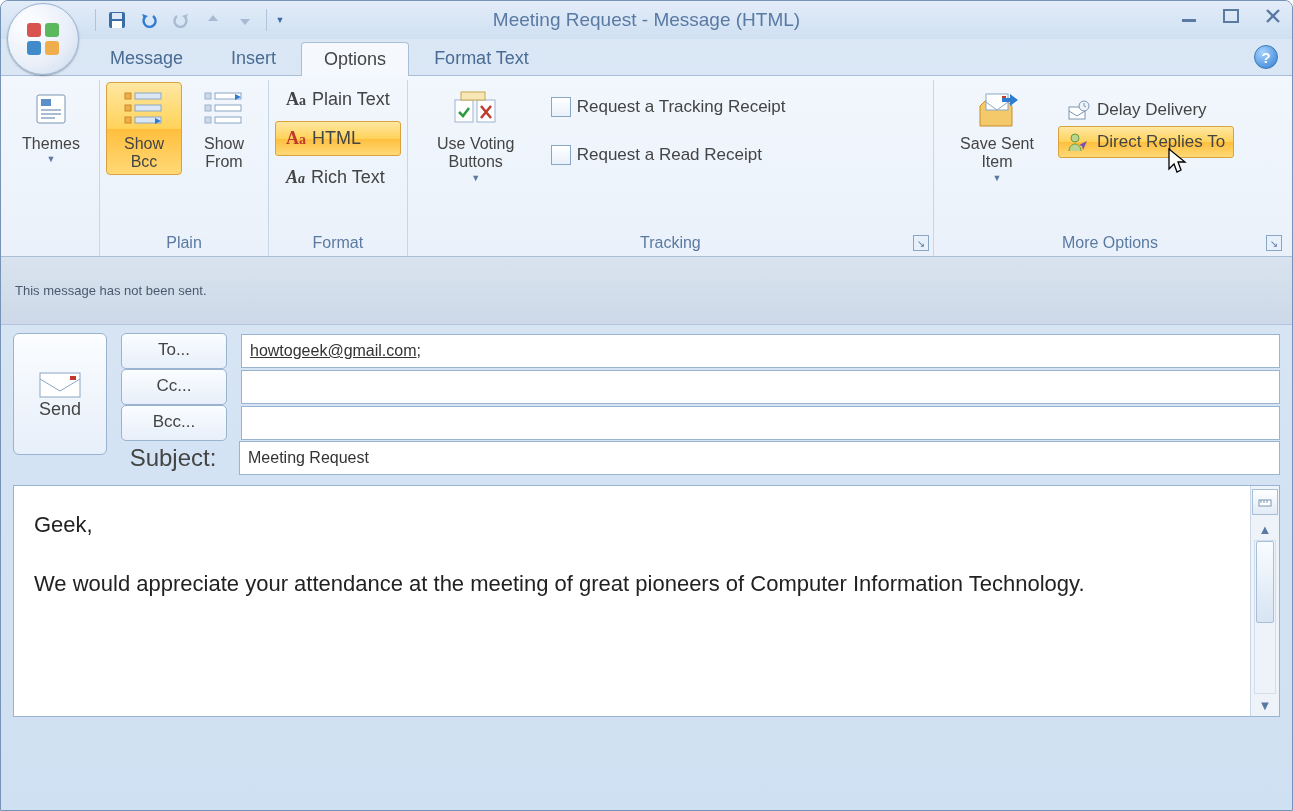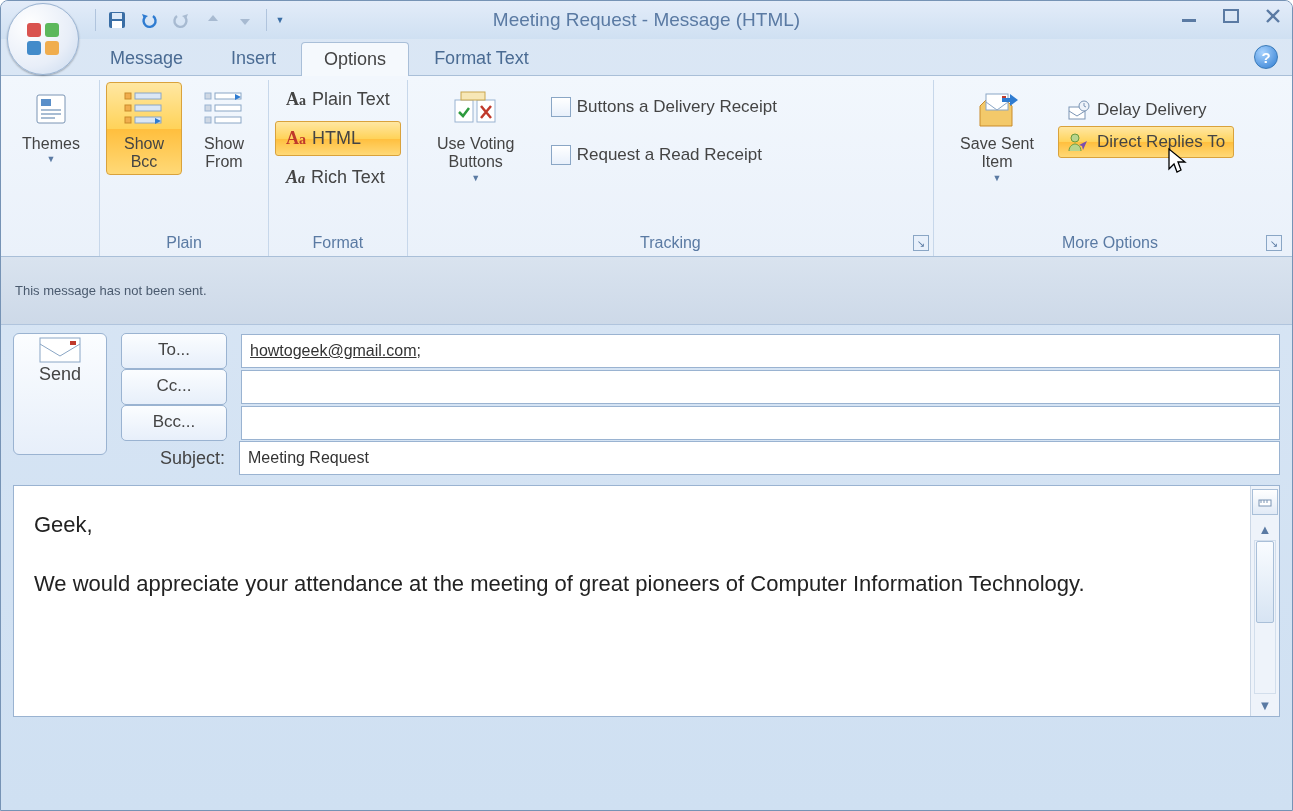--- a/index.html
+++ b/index.html
@@ -39,25 +39,25 @@
 .fmt-stack .fmt{padding:6px 10px;border:1px solid transparent;border-radius:3px;font-size:18px;color:#444;display:flex;align-items:center;gap:6px}
 .fmt.active{background:linear-gradient(#ffe7a2,#ffd35a 50%,#ffbf3e 51%,#ffd977);border:1px solid #d9a23c}
 .aa{font-family:"Times New Roman",serif;font-weight:bold}
 .aa .small-a{font-size:14px}
 .checkbox{width:18px;height:18px;border:1px solid #8aa6c5;background:linear-gradient(#fff,#e8f0fb);display:inline-block;flex:none}
 .track-stack{display:flex;flex-direction:column;gap:18px;padding-top:10px}
 
 .infobar{background:linear-gradient(#d9e3ef,#cdd9e8);padding:26px 14px;font-size:13px;color:#4a5a6e;border-bottom:1px solid #b0c4dd}
 
 .compose{padding:8px 12px 4px 12px;display:flex;gap:14px}
-.send-btn{width:92px;height:120px;border:1px solid #9ab3d1;border-radius:6px;background:linear-gradient(#fbfdff,#e7effa);display:flex;flex-direction:column;align-items:center;justify-content:flex-start;gap:0;font-size:18px;color:#444}
+.send-btn{width:92px;height:120px;border:1px solid #9ab3d1;border-radius:6px;background:linear-gradient(#fbfdff,#e7effa);display:flex;flex-direction:column;align-items:center;justify-content:center;gap:0;font-size:18px;color:#444}
 .fields{flex:1;display:flex;flex-direction:column;gap:0}
 .field-row{display:flex;align-items:center;gap:14px}
 .field-btn{width:104px;height:34px;border:1px solid #9ab3d1;border-radius:5px;background:linear-gradient(#fbfdff,#e7effa);font-size:17px;text-align:center;line-height:32px;color:#444}
-.field-label{width:104px;text-align:right;font-size:18px;color:#444}
+.field-label{width:104px;text-align:center;font-size:24px;color:#444}
 .field-input{flex:1;height:32px;border:1px solid #9ab3d1;background:#fff;padding:0 8px;font-size:16px;color:#333;display:flex;align-items:center}
 .field-input .underline{text-decoration:underline}
 
 .body-wrap{margin:6px 12px 12px 12px;height:230px;border:1px solid #9ab3d1;background:#fff;position:relative;display:flex}
 .body-text{flex:1;padding:24px 20px;font-size:22px;color:#222;line-height:1.35;white-space:pre-wrap;overflow:hidden}
 .scroll-col{width:28px;border-left:1px solid #cbd7e6;display:flex;flex-direction:column;align-items:center;background:#eef3fa}
 .scroll-top-btn{width:24px;height:24px;margin:3px 0;border:1px solid #a9bfd8;background:linear-gradient(#fff,#e1eaf6);display:flex;align-items:center;justify-content:center;font-size:12px;color:#5a7aa3}
 .scroll-arrow{width:24px;height:22px;display:flex;align-items:center;justify-content:center;color:#5a7aa3;font-size:13px}
 .scroll-track{flex:1;width:20px;background:#eef3fa;border:1px solid #d2deec;position:relative}
 .scroll-thumb{position:absolute;left:1px;right:1px;top:0;height:80px;background:linear-gradient(#f9fcff,#d7e4f3);border:1px solid #a9bfd8;border-radius:2px}
@@ -232,21 +232,21 @@
               <rect x="10" y="4" width="24" height="8" fill="#f7e7b6" stroke="#c9a64e"></rect>
             </svg>
           </div>
           <span style="white-space:pre-line">Use Voting
 Buttons</span>
           <span class="drop">▼</span>
         </div>
         <div class="track-stack">
           <div class="small-btn">
             <span class="checkbox"></span>
-            <span>Buttons a Delivery Receipt</span>
+            <span>Request a Tracking Receipt</span>
           </div>
           <div class="small-btn">
             <span class="checkbox"></span>
             <span>Request a Read Receipt</span>
           </div>
         </div>
       </div>
       <div class="group-title">Tracking</div>
       <div class="launcher">↘</div>
     </div>

